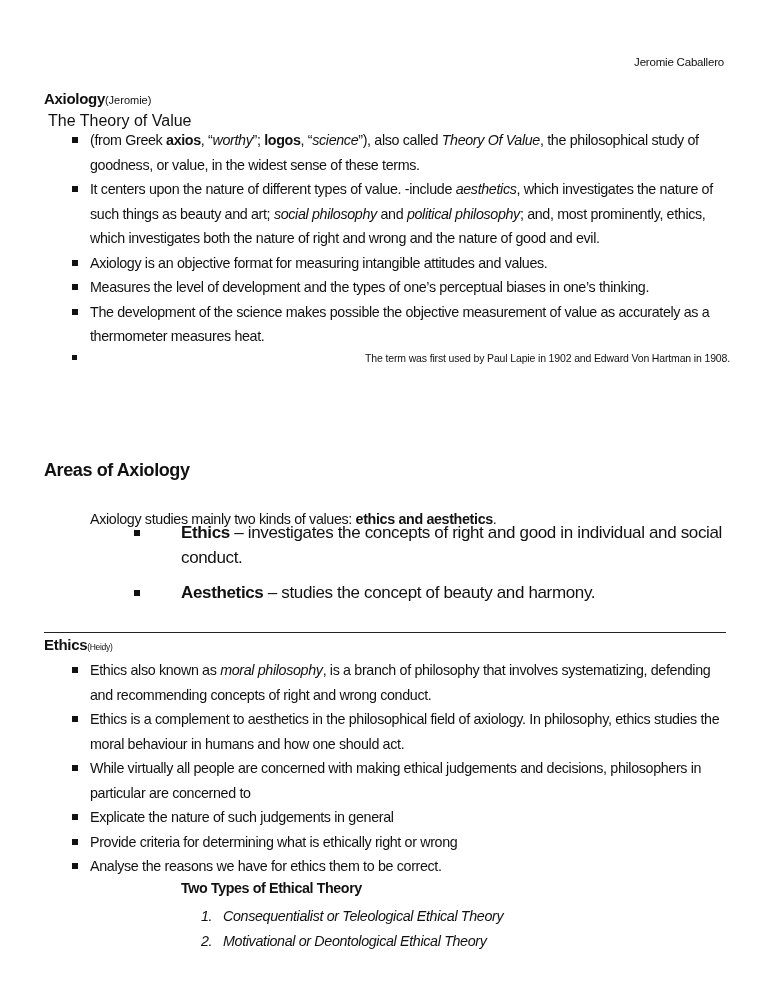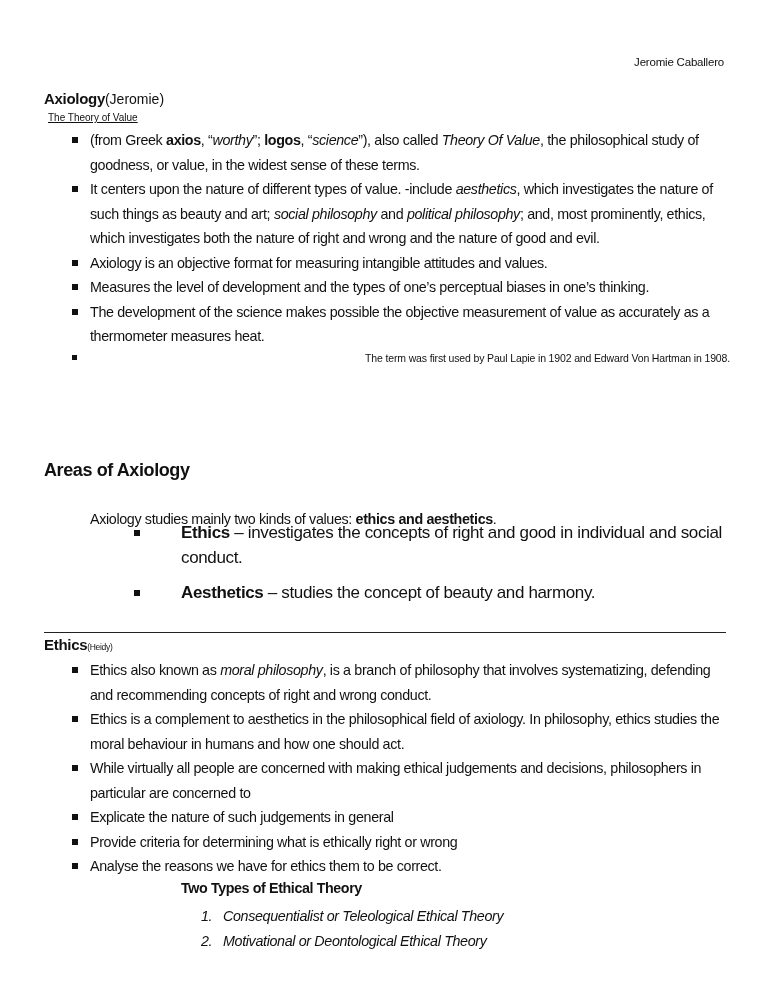--- a/index.html
+++ b/index.html
@@ -3,22 +3,22 @@
 <meta charset="utf-8">
 <style>
   html, body { margin: 0; padding: 0; background: #ffffff; }
   body {
     width: 768px; height: 994px; position: relative; overflow: hidden;
     font-family: "Liberation Sans", sans-serif; color: #111;
   }
   .page { position: absolute; left: 0; top: 12px; width: 768px; height: 994px; }
   .author { position: absolute; right: 44px; top: 44px; font-size: 11.5px; letter-spacing: -0.2px; }
   .h-main { position: absolute; left: 44px; top: 78px; font-size: 15px; font-weight: bold; letter-spacing: -0.3px; }
-  .h-main .sub { font-size: 14px; font-weight: normal; letter-spacing: 0; }
-  .subtitle { position: absolute; left: 48px; top: 100px; font-size: 10px; text-decoration: underline; }
+  .h-main .sub { font-size: 11px; font-weight: normal; letter-spacing: 0; }
+  .subtitle { position: absolute; left: 48px; top: 100px; font-size: 16px; }
   ul.bul { list-style: none; margin: 0; padding: 0; position: absolute; }
   ul.bul li { position: relative; padding-left: 20px; font-size: 14.3px; line-height: 24.5px; letter-spacing: -0.35px; }
   ul.bul li .b-icon { position: absolute; left: 2px; top: 9px; width: 6px; height: 6px; background: #111; }
   ul.bul li.small { font-size: 10.5px; line-height: 18px; letter-spacing: -0.15px; text-align: right; }
   ul.bul li.small .b-icon { top: 6px; width: 5px; height: 5px; }
   .list1 { left: 70px; top: 116px; width: 660px; }
   .h-sec { position: absolute; left: 44px; top: 448px; font-size: 18px; font-weight: bold; letter-spacing: -0.4px; }
   .intro { position: absolute; left: 90px; top: 471px; font-size: 14.3px; letter-spacing: -0.35px; margin-top: 28px; }
   .areas { position: absolute; left: 134px; width: 600px; }
   .areas .b-icon { position: absolute; left: 0; top: 9px; width: 6px; height: 6px; background: #111; }

